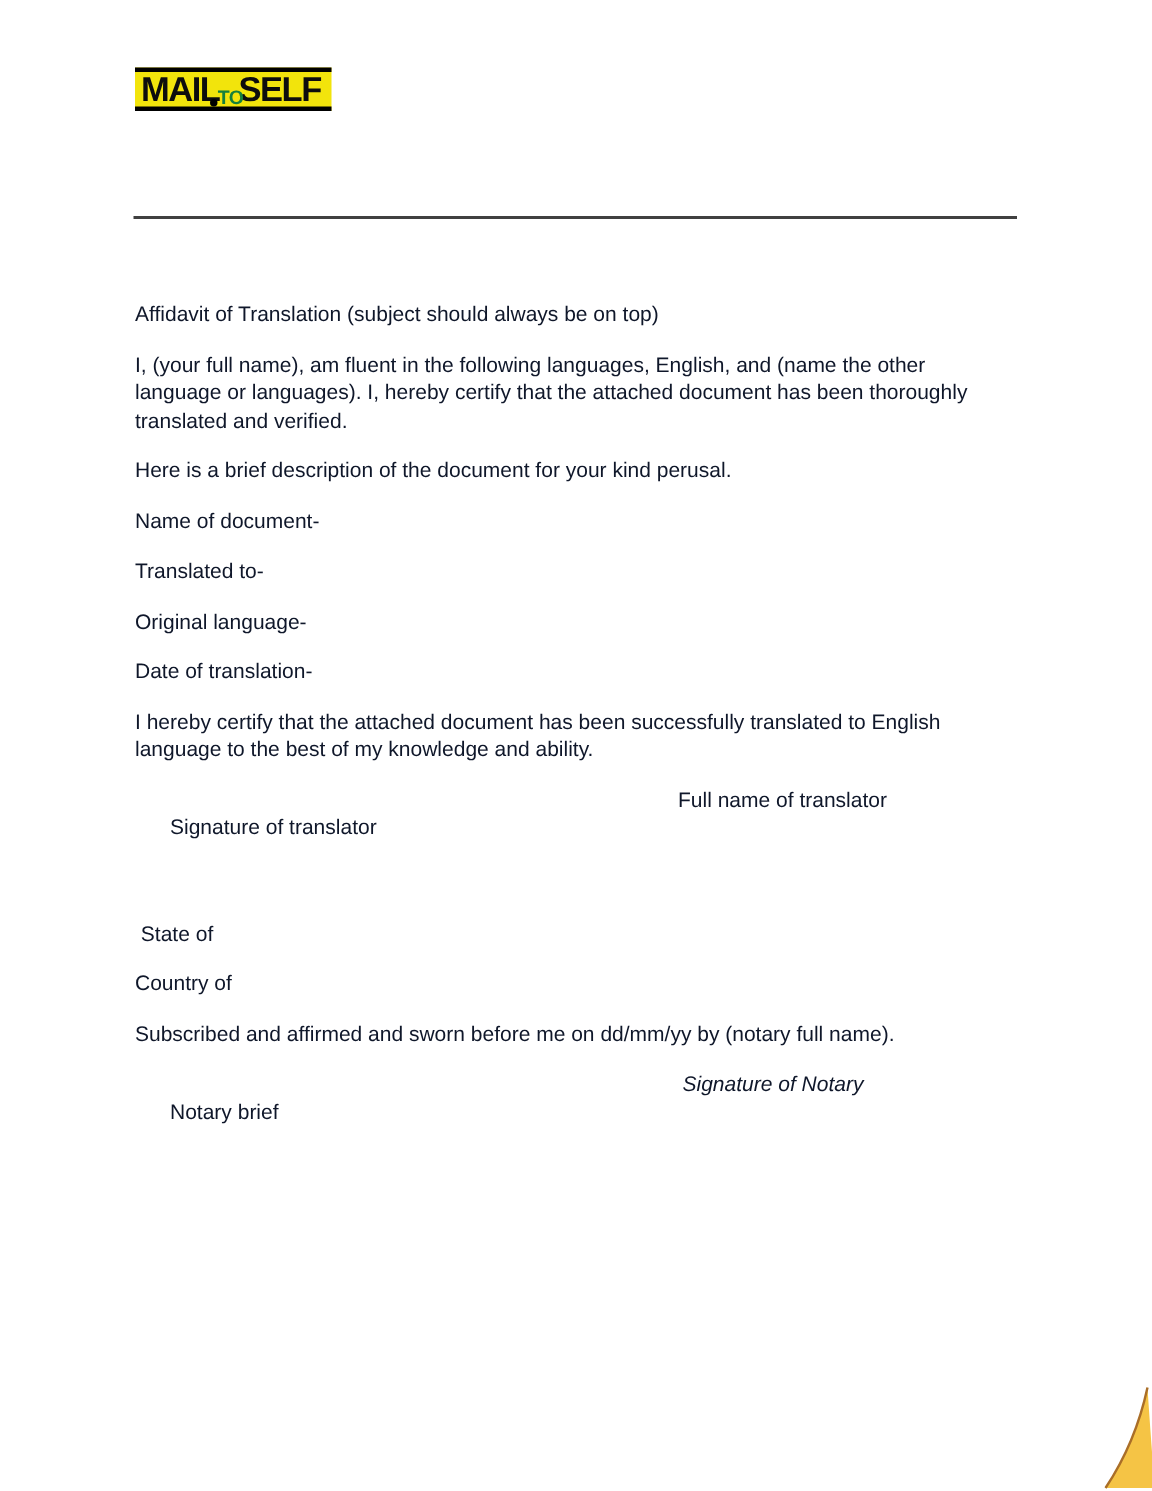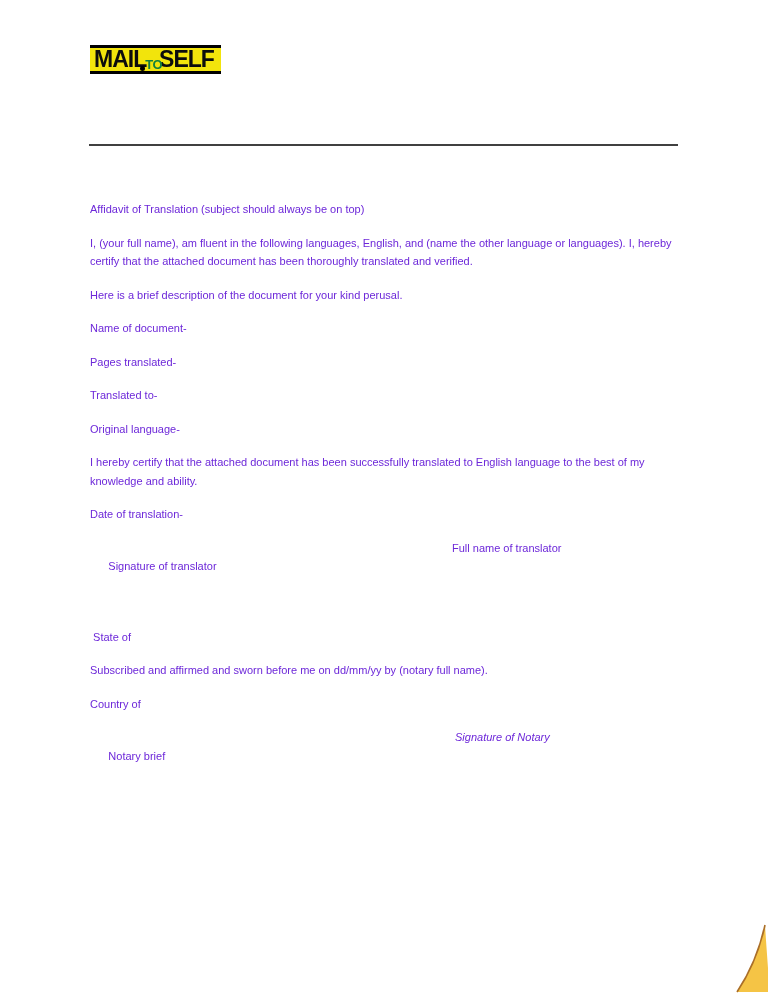--- a/index.html
+++ b/index.html
@@ -55,22 +55,22 @@
     left: 89px; top: 144px;
     width: 589px; height: 0;
     border-top: 2px solid #404040;
   }
 
   
   .doc-body {
     position: absolute;
     left: 90px; top: 200px;
     width: 586px;
-    color: #6d28d9;
-    font-size: 11px;
+    color: #0f172a;
+    font-size: 14px;
     line-height: 18.5px;
   }
   .doc-body p {
     margin: 0 0 15px 0;
     white-space: pre-wrap;
   }
   .row { position: relative; }
   .row .col2 { position: absolute; left: 362px; top: 0; white-space: nowrap; }
   .row-notary .col2 { left: 365px; font-style: italic; }
 
@@ -93,32 +93,31 @@
       <span class="logo-word">SELF</span>
   </div>
 
   <div class="header-rule"></div>
 
   <div class="doc-body">
     <p>Affidavit of Translation (subject should always be on top)</p>
     <p>I, (your full name), am fluent in the following languages, English, and (name the other language or languages). I, hereby certify that the attached document has been thoroughly translated and verified.</p>
     <p>Here is a brief description of the document for your kind perusal.</p>
     <p>Name of document-</p>
-    <p>Pages translated-</p>
     <p>Translated to-</p>
     <p>Original language-</p>
+    <p>Date of translation-</p>
     <p>I hereby certify that the attached document has been successfully translated to English language to the best of my knowledge and ability.</p>
-    <p>Date of translation-</p>
     <p class="row">
       <span>Signature of translator</span>
       <span class="col2">Full name of translator</span>
     </p>
     <p> State of</p>
+    <p>Country of</p>
     <p>Subscribed and affirmed and sworn before me on dd/mm/yy by (notary full name).</p>
-    <p>Country of</p>
     <p class="row row-notary">
       <span>Notary brief</span>
       <span class="col2">Signature of Notary</span>
     </p>
   </div>
 
   <svg class="corner-accent" viewBox="0 0 40 70" xmlns="http://www.w3.org/2000/svg" aria-hidden="true">
     <path d="M37 1 Q29 38 9 68 L40 68 L40 44 Q38 17 37 1 Z" fill="#f5c445"></path>
     <path fill="none" stroke-width="1.6" d="M37 1 Q29 38 9 68" stroke="#aa6e28"></path>
   </svg>

